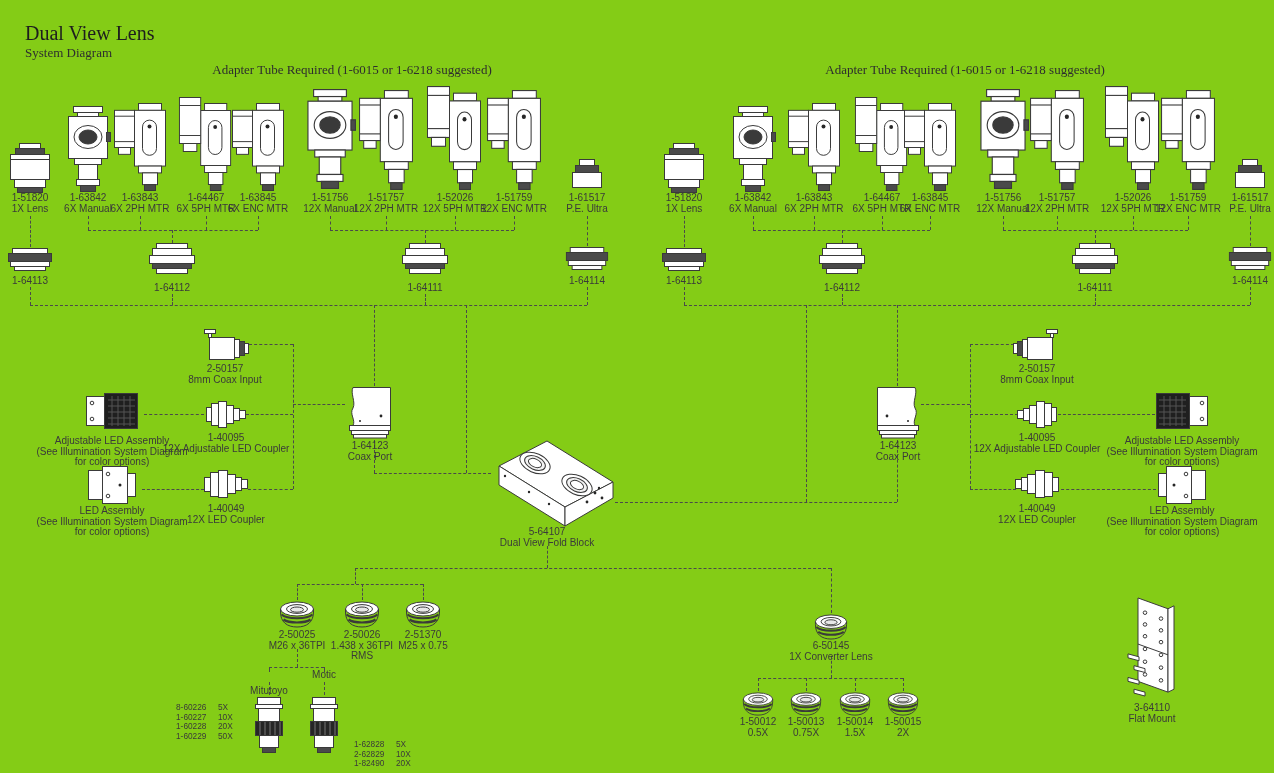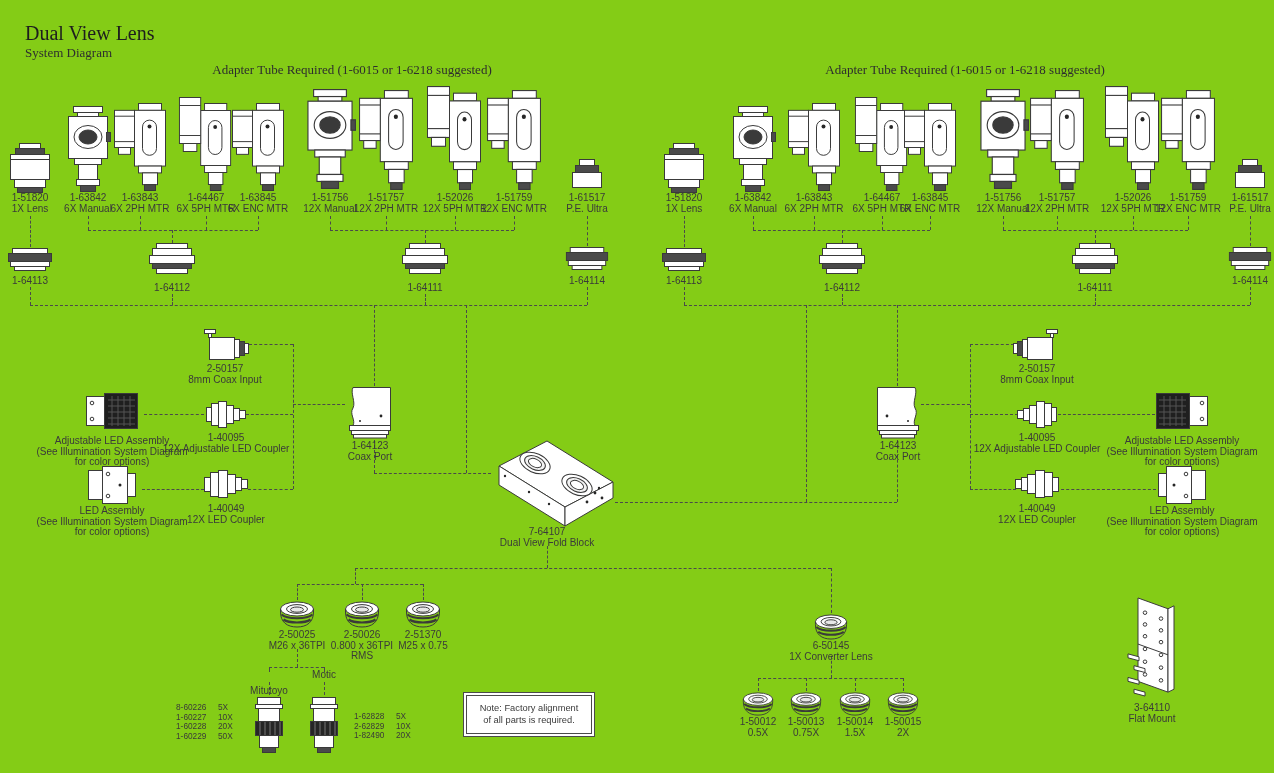--- a/index.html
+++ b/index.html
@@ -224,26 +224,20 @@
         </g>
     </g>
   </defs>
 </svg>
 
 <div id="canvas">
   <div class="title">Dual View Lens</div>
   <div class="subtitle">System Diagram</div>
   <div class="hdr" style="left:352px;top:62px">Adapter Tube Required (1-6015 or 1-6218 suggested)</div>
   <div class="hdr" style="left:965px;top:62px">Adapter Tube Required (1-6015 or 1-6218 suggested)</div>
-  <div class="note">
-    <div class="note-inner">
-      <span>Note: Factory alignment</span>
-      <span>of all parts is required.</span>
-    </div>
-  </div>
 <div class="conn v" style="left: 30px; top: 216px; height: 31px;"></div>
     <div class="conn v" style="left: 88px; top: 216px; height: 14px;"></div>
     <div class="conn v" style="left: 140px; top: 216px; height: 14px;"></div>
     <div class="conn v" style="left: 206px; top: 216px; height: 14px;"></div>
     <div class="conn v" style="left: 258px; top: 216px; height: 14px;"></div>
     <div class="conn h" style="left: 88px; top: 230px; width: 170px;"></div>
     <div class="conn v" style="left: 172px; top: 230px; height: 13px;"></div>
     <div class="conn v" style="left: 330px; top: 216px; height: 14px;"></div>
     <div class="conn v" style="left: 386px; top: 216px; height: 14px;"></div>
     <div class="conn v" style="left: 455px; top: 216px; height: 14px;"></div>
@@ -411,32 +405,32 @@
     <div class="plabel" style="left: 226px; top: 504px;">1-40049
 12X LED Coupler</div>
     <svg class="icon" width="50" height="52" style="left: 345px; top: 387px;">
       <use href="#sym-coaxPort" xlink:href="#sym-coaxPort" transform="scale(1,1)"></use>
     </svg>
     <div class="plabel" style="left: 370px; top: 441px;">1-64123
 Coax Port</div>
     <svg class="icon" width="126" height="90" style="left: 489px; top: 440px;">
       <use href="#sym-foldBlock" xlink:href="#sym-foldBlock" transform="scale(1,1)"></use>
     </svg>
-    <div class="plabel" style="left: 547px; top: 527px;">7-64107
+    <div class="plabel" style="left: 547px; top: 527px;">5-64107
 Dual View Fold Block</div>
     <svg class="icon" width="36" height="27" style="left: 279px; top: 601px;">
       <use href="#sym-ring" xlink:href="#sym-ring" transform="scale(1,1)"></use>
     </svg>
     <div class="plabel" style="left: 297px; top: 630px;">2-50025
 M26 x 36TPI</div>
     <svg class="icon" width="36" height="27" style="left: 344px; top: 601px;">
       <use href="#sym-ring" xlink:href="#sym-ring" transform="scale(1,1)"></use>
     </svg>
     <div class="plabel" style="left: 362px; top: 630px;">2-50026
-0.800 x 36TPI
+1.438 x 36TPI
 RMS</div>
     <svg class="icon" width="36" height="27" style="left: 405px; top: 601px;">
       <use href="#sym-ring" xlink:href="#sym-ring" transform="scale(1,1)"></use>
     </svg>
     <div class="plabel" style="left: 423px; top: 630px;">2-51370
 M25 x 0.75</div>
     <svg class="icon" width="30" height="56" style="left: 254px; top: 697px;">
       <use href="#sym-objective" xlink:href="#sym-objective" transform="scale(1,1)"></use>
     </svg>
     <div class="plabel" style="left: 269px; top: 670px; margin-top: 16px;">Mitutoyo</div>
@@ -583,21 +577,21 @@
       </div>
       <div class="objrow">
         <span class="num">1-60228</span>
         <span class="mag">20X</span>
       </div>
       <div class="objrow">
         <span class="num">1-60229</span>
         <span class="mag">50X</span>
       </div>
     </div>
-    <div class="objlist" style="left: 354px; top: 712px;">
+    <div class="objlist" style="left: 354px; top: 740px;">
       <div class="objrow">
         <span class="num">1-62828</span>
         <span class="mag">5X</span>
       </div>
       <div class="objrow">
         <span class="num">2-62829</span>
         <span class="mag">10X</span>
       </div>
       <div class="objrow">
         <span class="num">1-82490</span>

